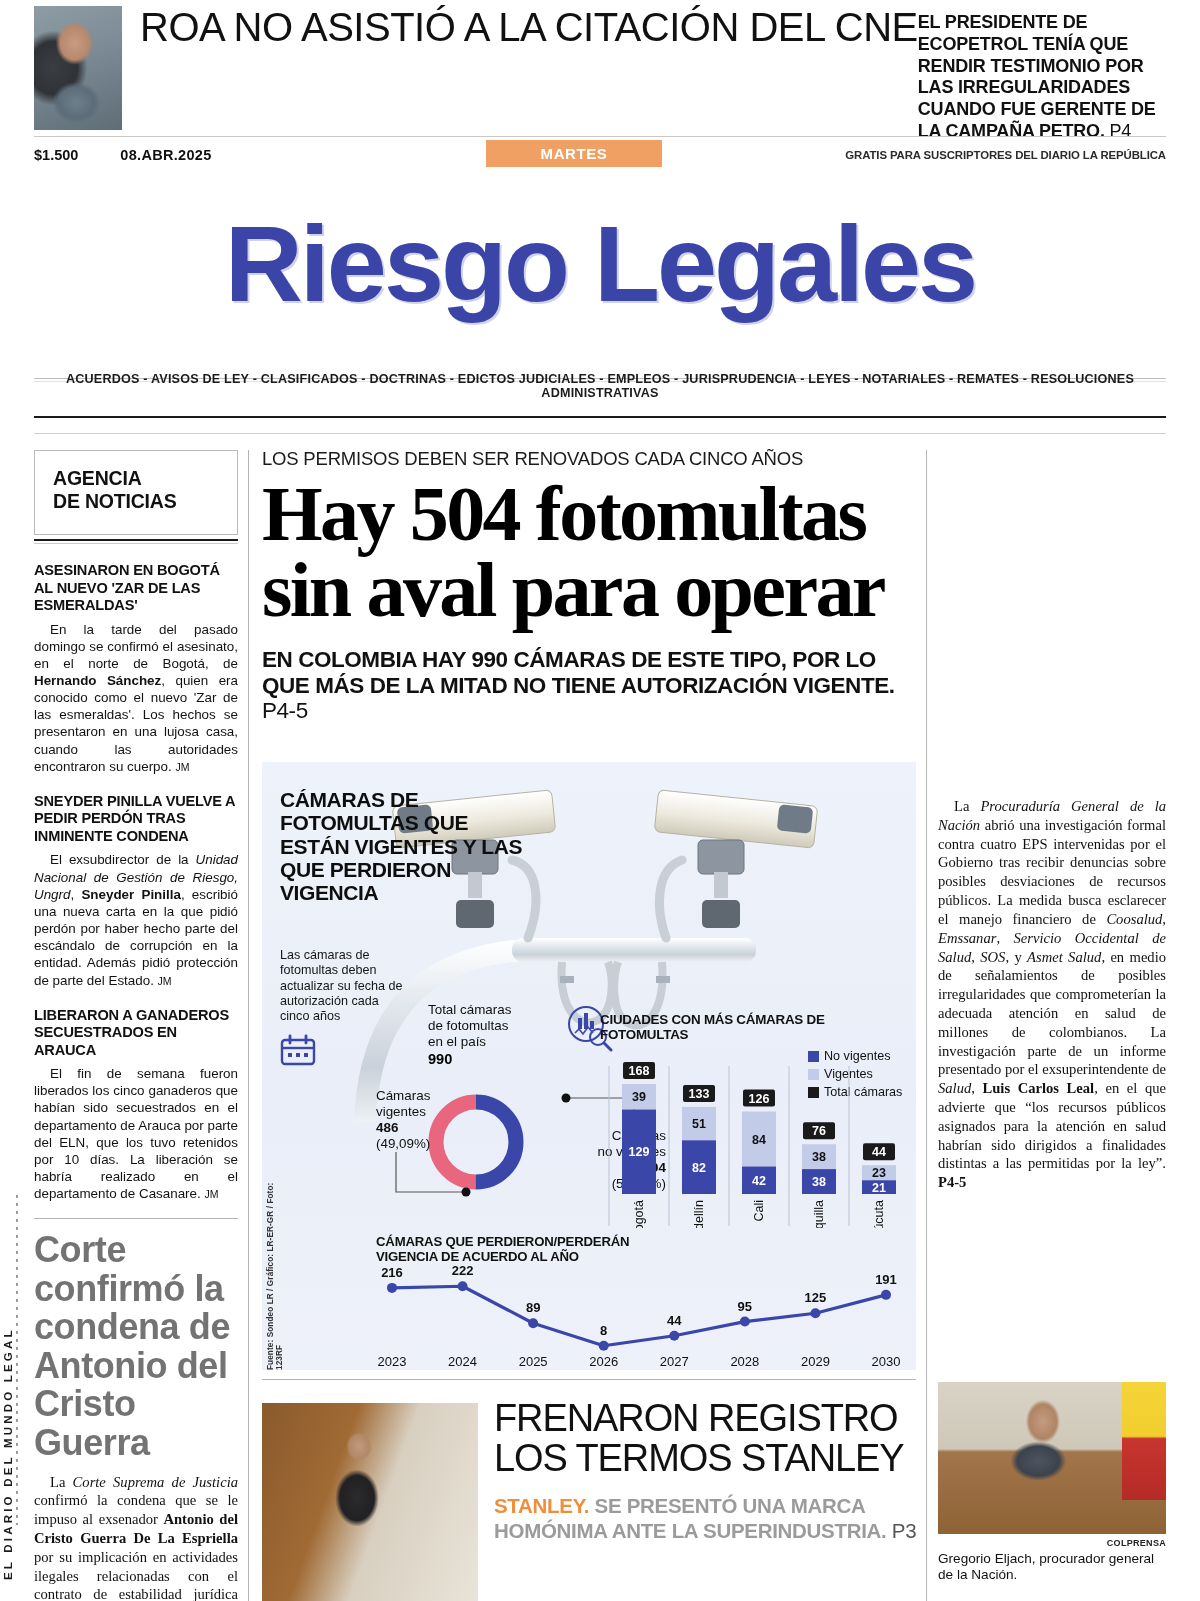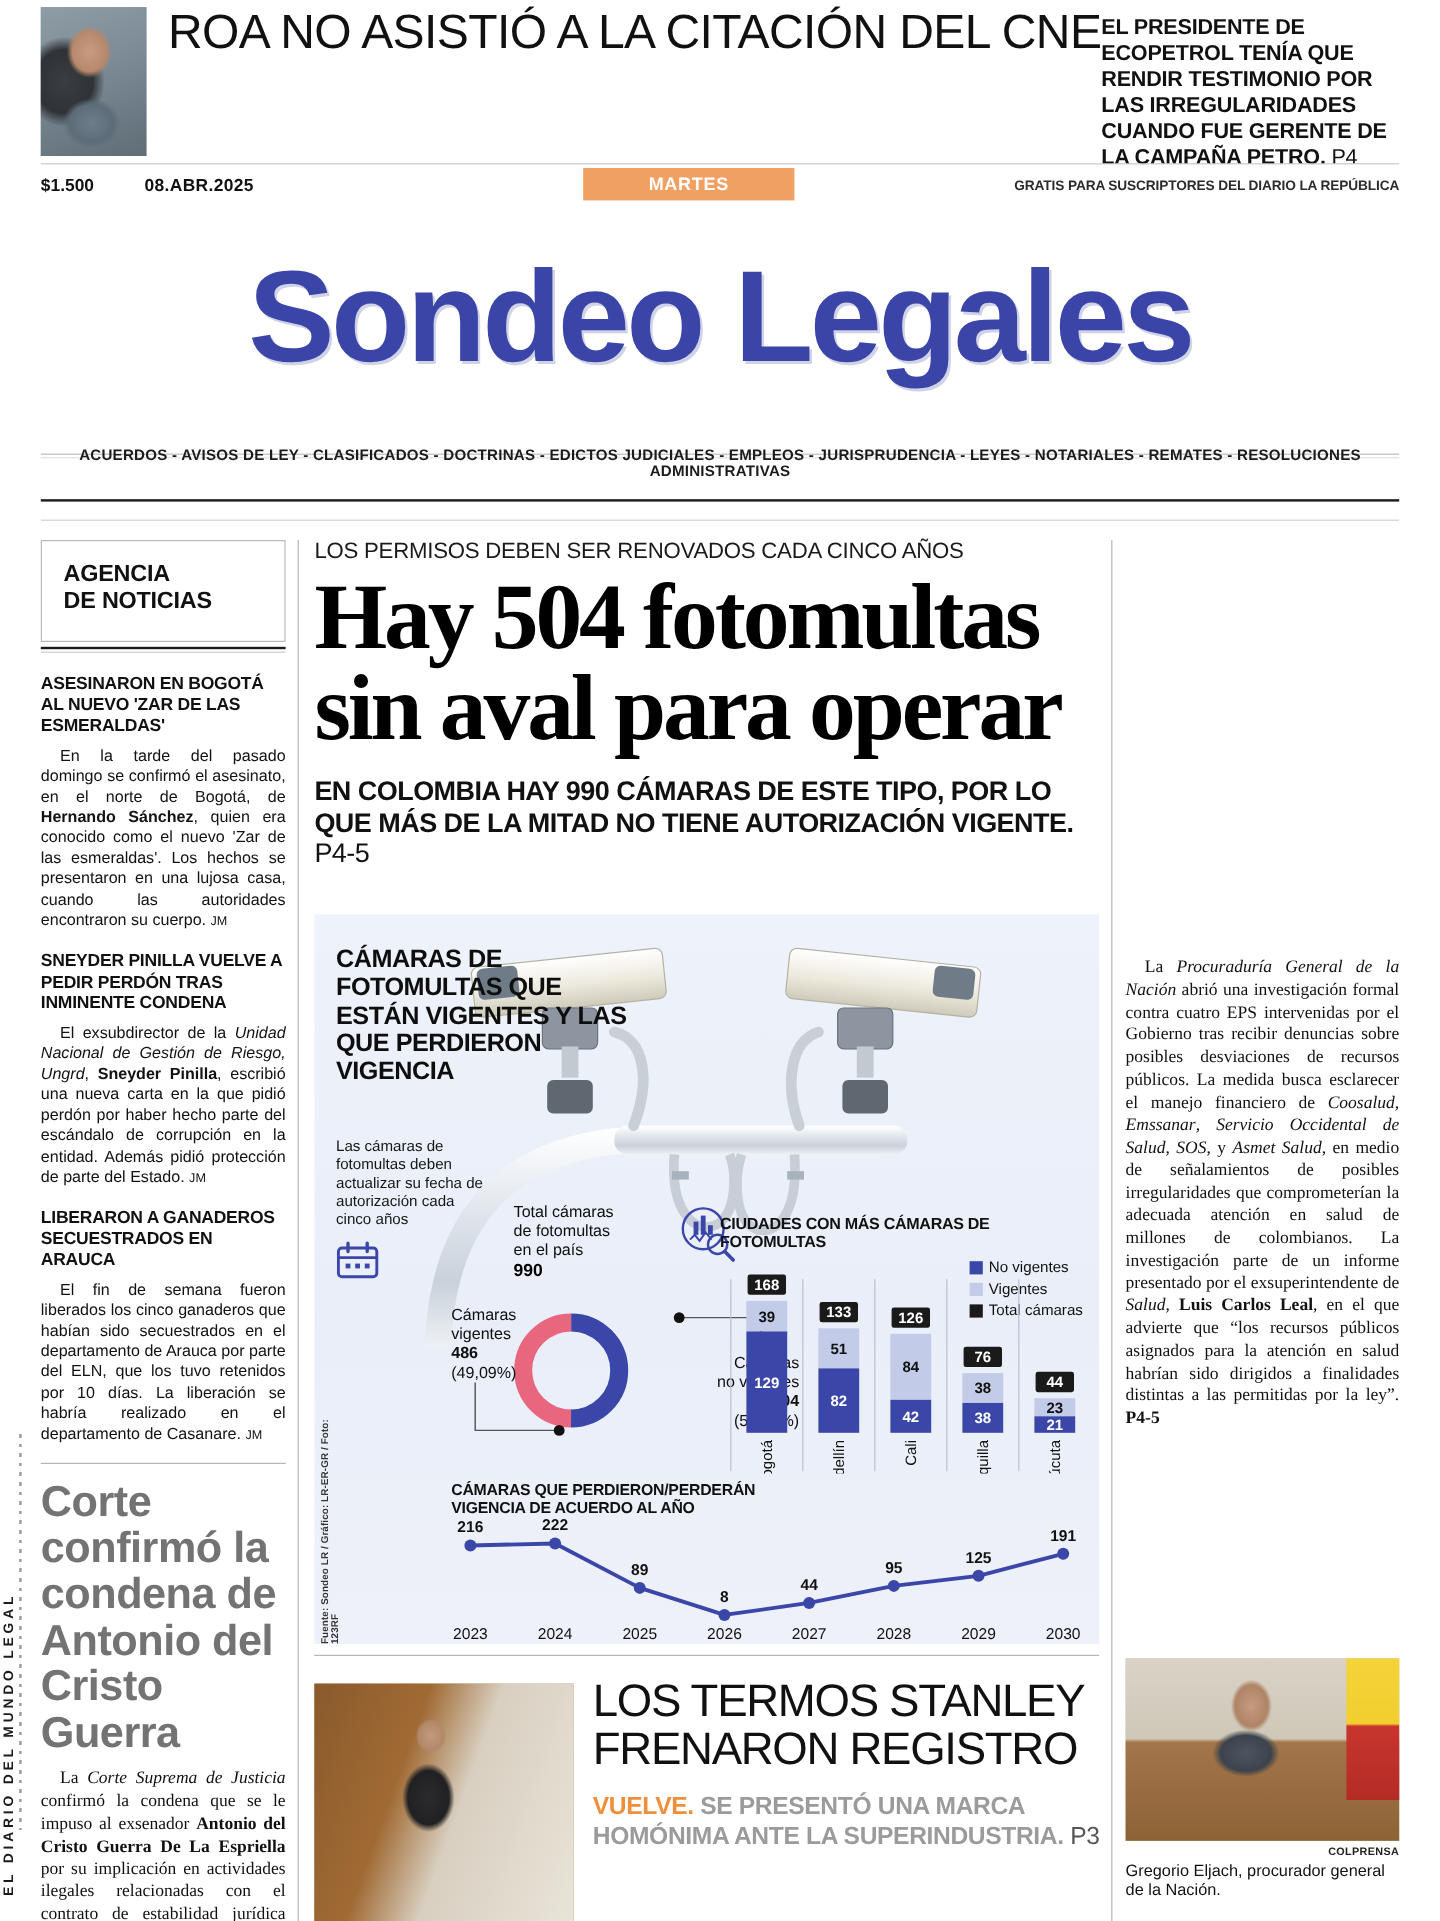--- a/index.html
+++ b/index.html
@@ -265,21 +265,21 @@
   <div class="rule-thin" style="left:34px; top:136px; width:1132px; height:1px;"></div>
 
   <div class="dateline">
     <span class="dl-price">$1.500</span>
     <span class="dl-date">08.ABR.2025</span>
     <span class="dl-day">MARTES</span>
     <span class="dl-note">GRATIS PARA SUSCRIPTORES DEL DIARIO LA REPÚBLICA</span>
   </div>
 
   <div class="masthead">
-    <div class="masthead-title">Sondeo Legales</div>
+    <div class="masthead-title">Riesgo Legales</div>
   </div>
   <div class="masthead-rule"></div>
   <div class="masthead-rule2"></div>
   <div class="sections">ACUERDOS - AVISOS DE LEY - CLASIFICADOS - DOCTRINAS - EDICTOS JUDICIALES - EMPLEOS - JURISPRUDENCIA - LEYES - NOTARIALES - REMATES - RESOLUCIONES ADMINISTRATIVAS</div>
   <div class="sections-rule"></div>
   <div class="sections-rule-b"></div>
 
   <div class="spine">EL DIARIO DEL MUNDO LEGAL</div>
   <div class="spine-dots"></div>
 
@@ -522,22 +522,22 @@
 
   <div class="rc-photo">
     <div class="rc-flag"></div>
   </div>
   <div class="rc-credit">COLPRENSA</div>
   <div class="rc-caption">Gregorio Eljach, procurador general de la Nación.</div>
 
   <div class="bot-rule"></div>
   <div class="bot-photo"></div>
   <div class="bot-head">
+    <div>FRENARON REGISTRO</div>
     <div>LOS TERMOS STANLEY</div>
-    <div>FRENARON REGISTRO</div>
   </div>
   <div class="bot-deck">
-    <span class="brand">VUELVE.</span><span> SE PRESENTÓ</span>
+    <span class="brand">STANLEY.</span><span> SE PRESENTÓ</span>
     <span>UNA MARCA HOMÓNIMA</span>
     <span>ANTE LA SUPERINDUSTRIA.</span><span class="pg"> P3</span>
   </div>
 
 </div>
 
 </body></html>

